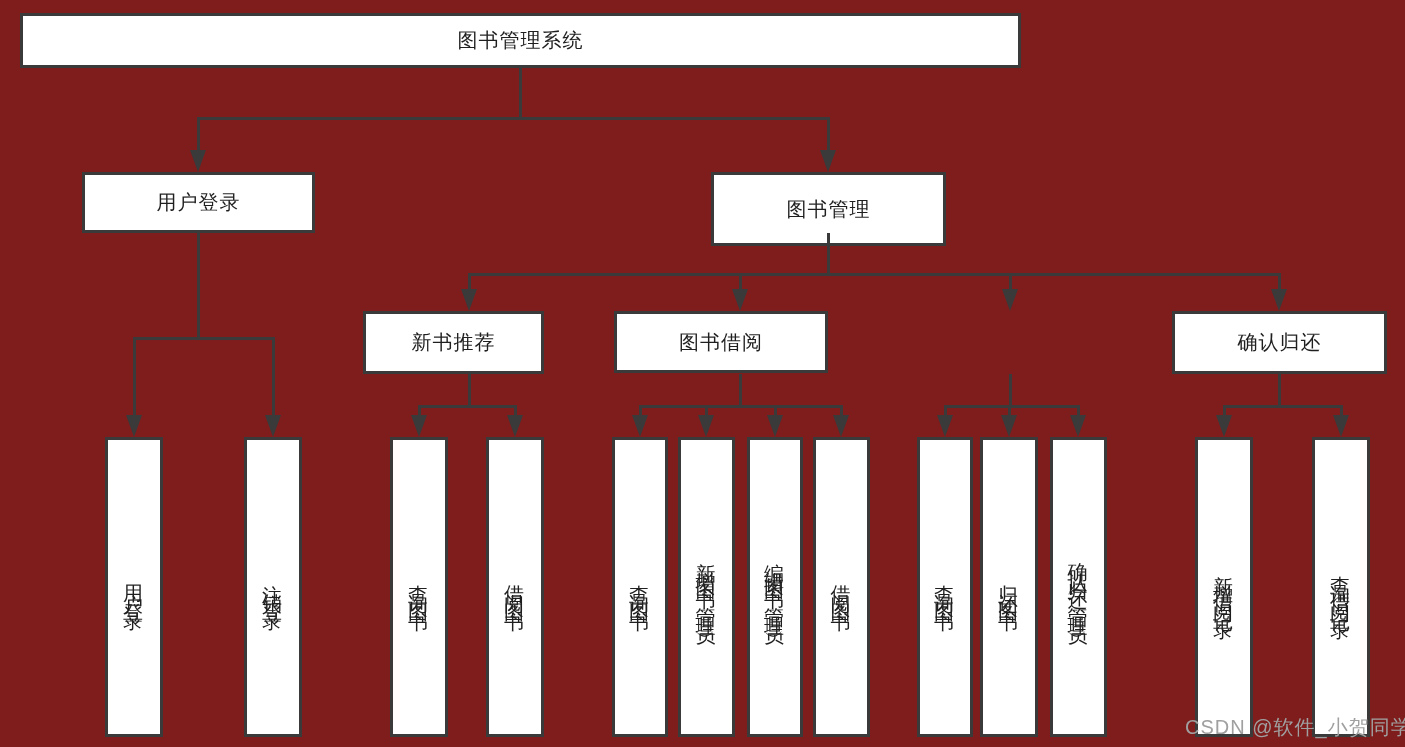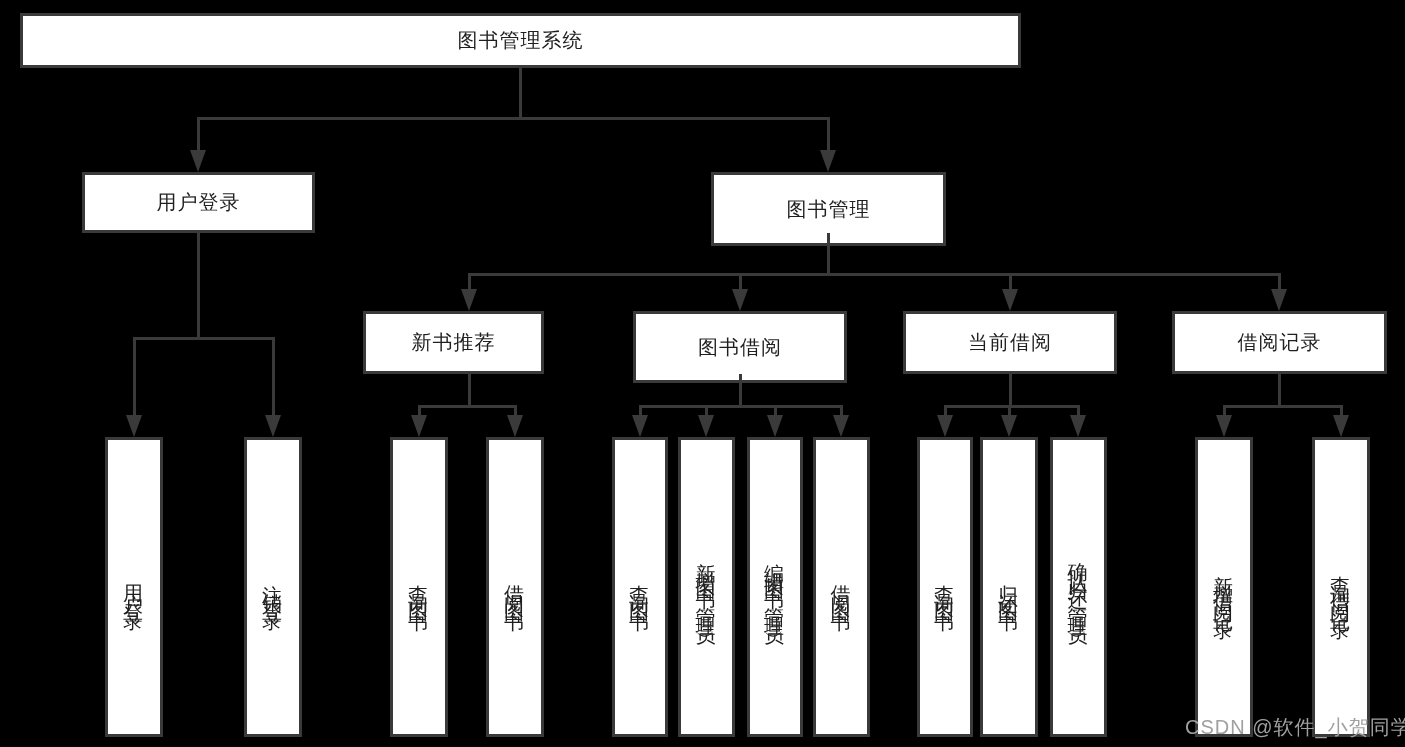--- a/index.html
+++ b/index.html
@@ -1,20 +1,20 @@
 <!DOCTYPE html>
 <html><head>
 <meta charset="utf-8">
 <style>
   html, body { margin:0; padding:0; background:#ffffff; }
   .stage {
     position: relative;
     width: 1405px;
     height: 747px;
-    background: #000000;
+    background: #7f1d1d;
     font-family: "Liberation Sans", "DejaVu Sans", sans-serif;
     overflow: hidden;
   }
   .box {
     position: absolute;
     box-sizing: border-box;
     border: 3px solid #3a3a3a;
     background: #ffffff;
     color: #1f1f1f;
     display: flex;
@@ -82,23 +82,22 @@
   <div class="line" style="left:468px;top:273px;width:3px;height:18px"></div>
   <div class="line" style="left:739px;top:273px;width:3px;height:18px"></div>
   <div class="line" style="left:1009px;top:273px;width:3px;height:18px"></div>
   <div class="line" style="left:1278px;top:273px;width:3px;height:18px"></div>
   <div class="arrow" style="left:461px;top:289px"></div>
   <div class="arrow" style="left:732px;top:289px"></div>
   <div class="arrow" style="left:1002px;top:289px"></div>
   <div class="arrow" style="left:1271px;top:289px"></div>
 
   <div class="box hbox" style="left:363px;top:311px;width:181px;height:63px">新书推荐</div>
-  <div class="box hbox" style="left:633px;top:311px;width:214px;height:72px">图书借阅</div>
-  <div class="box hbox" style="left:903px;top:311px;width:214px;height:63px">当前借阅</div>
-  <div class="box hbox" style="left:1172px;top:311px;width:215px;height:63px">借阅记录</div>
+  <div class="box hbox" style="left:614px;top:311px;width:214px;height:62px">图书借阅</div>
+  <div class="box hbox" style="left:1172px;top:311px;width:215px;height:63px">确认归还</div>
 
   <div class="line" style="left:468px;top:374px;width:3px;height:34px"></div>
   <div class="line" style="left:418px;top:405px;width:99px;height:3px"></div>
   <div class="line" style="left:418px;top:405px;width:3px;height:14px"></div>
   <div class="line" style="left:514px;top:405px;width:3px;height:14px"></div>
   <div class="arrow" style="left:411px;top:415px"></div>
   <div class="arrow" style="left:507px;top:415px"></div>
 
   <div class="line" style="left:739px;top:374px;width:3px;height:34px"></div>
   <div class="line" style="left:639px;top:405px;width:203px;height:3px"></div>

